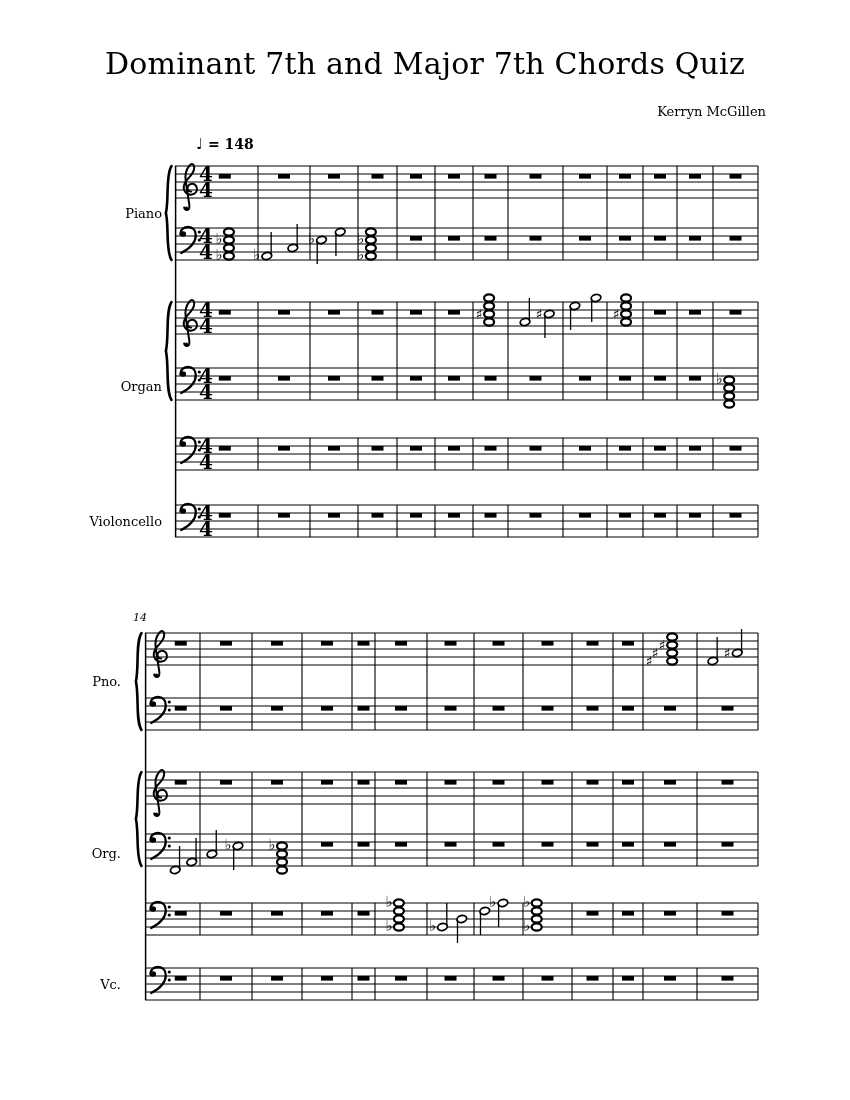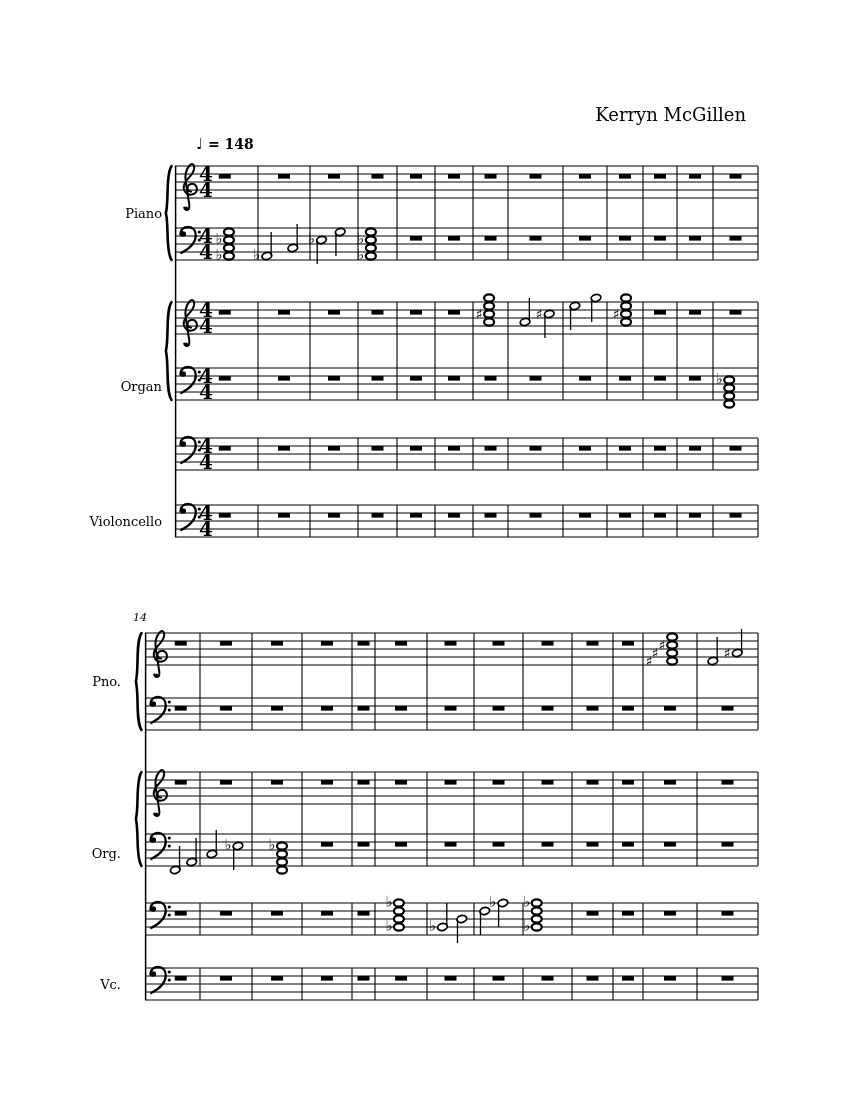--- a/index.html
+++ b/index.html
@@ -1,20 +1,20 @@
 <!DOCTYPE html>
 <html><head>
 <meta charset="utf-8">
 <style>
   html,body{margin:0;padding:0;background:#e8e8e8;}
   #page{position:relative;width:850px;height:1100px;background:#ffffff;margin:0 auto;
         font-family:"DejaVu Serif", serif;color:#000;overflow:hidden;}
   #title{position:absolute;top:46px;left:0;width:100%;text-align:center;
          font-size:30px;letter-spacing:.2px;}
-  #composer{position:absolute;top:104px;right:104px;font-size:18px;}
+  #composer{position:absolute;top:104px;right:84px;font-size:13px;}
   #tempo{position:absolute;top:135px;left:196px;font-weight:bold;font-size:14px;}
   #tempo .q{font-family:"DejaVu Sans", sans-serif;font-size:15px;font-weight:bold;}
   svg{position:absolute;top:0;left:0;}
   text{fill:#000;}
 </style>
 </head>
 <body>
 
 <div id="page">
   <svg id="score" width="850" height="1100" viewBox="0 0 850 1100">
@@ -663,16 +663,17 @@
         <rect x="395" y="976" width="12" height="4.6" fill="#000000"></rect>
         <rect x="444.5" y="976" width="12" height="4.6" fill="#000000"></rect>
         <rect x="492.5" y="976" width="12" height="4.6" fill="#000000"></rect>
         <rect x="541.5" y="976" width="12" height="4.6" fill="#000000"></rect>
         <rect x="586.5" y="976" width="12" height="4.6" fill="#000000"></rect>
         <rect x="622" y="976" width="12" height="4.6" fill="#000000"></rect>
         <rect x="664" y="976" width="12" height="4.6" fill="#000000"></rect>
         <rect x="721.5" y="976" width="12" height="4.6" fill="#000000"></rect>
       </g>
     </svg>
+  <div id="title">Dominant 7th and Major 7th Chords Quiz</div>
   <div id="composer">Kerryn McGillen</div>
   <div id="tempo"><span class="q">♩</span>
     <span>= 148</span></div>
 </div>
 
 </body></html>

